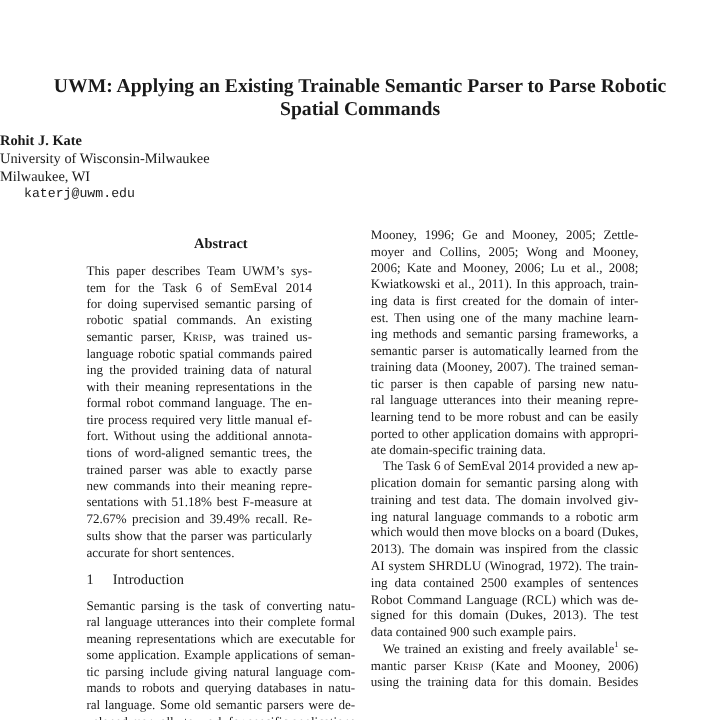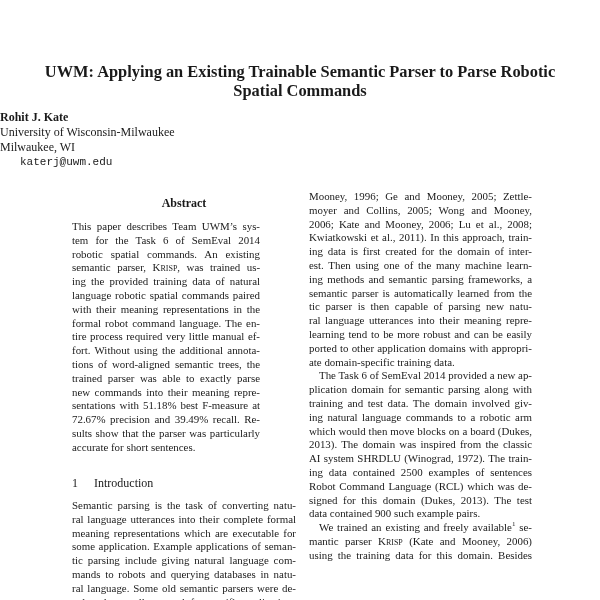--- a/index.html
+++ b/index.html
@@ -34,24 +34,25 @@
   <div class="name">Rohit J. Kate</div>
   <div>University of Wisconsin-Milwaukee</div>
   <div>Milwaukee, WI</div>
   <div class="email">katerj@uwm.edu</div>
 </div>
 
 <div class="abstract-head">Abstract</div>
 <div class="col abstract" id="abstract-body">
     <span class="line">This paper describes Team UWM’s sys-</span>
     <span class="line">tem for the Task 6 of SemEval 2014</span>
+    <span class="line">for doing supervised semantic parsing of</span>
     <span class="line">robotic spatial commands.  An existing</span>
     <span class="line">semantic parser, <span class="sc">Krisp</span>, was trained us-</span>
+    <span class="line">language robotic spatial commands paired</span>
     <span class="line">ing the provided training data of natural</span>
-    <span class="line">language robotic spatial commands paired</span>
     <span class="line">with their meaning representations in the</span>
     <span class="line">formal robot command language. The en-</span>
     <span class="line">tire process required very little manual ef-</span>
     <span class="line">fort. Without using the additional annota-</span>
     <span class="line">tions of word-aligned semantic trees, the</span>
     <span class="line">trained parser was able to exactly parse</span>
     <span class="line">new commands into their meaning repre-</span>
     <span class="line">sentations with 51.18% best F-measure at</span>
     <span class="line">72.67% precision and 39.49% recall. Re-</span>
     <span class="line">sults show that the parser was particularly</span>
@@ -74,20 +75,21 @@
 
 <div class="col col-right" id="right-body">
     <span class="line">Mooney, 1996; Ge and Mooney, 2005; Zettle-</span>
     <span class="line">moyer and Collins, 2005; Wong and Mooney,</span>
     <span class="line">2006; Kate and Mooney, 2006; Lu et al., 2008;</span>
     <span class="line">Kwiatkowski et al., 2011). In this approach, train-</span>
     <span class="line">ing data is first created for the domain of inter-</span>
     <span class="line">est.  Then using one of the many machine learn-</span>
     <span class="line">ing methods and semantic parsing frameworks, a</span>
     <span class="line">semantic parser is automatically learned from the</span>
+    <span class="line">training data (Mooney, 2007). The trained seman-</span>
     <span class="line">tic parser is then capable of parsing new natu-</span>
     <span class="line">ral language utterances into their meaning repre-</span>
     <span class="line">learning tend to be more robust and can be easily</span>
     <span class="line">ported to other application domains with appropri-</span>
     <span class="line last">ate domain-specific training data.</span>
     <span class="line indent">The Task 6 of SemEval 2014 provided a new ap-</span>
     <span class="line">plication domain for semantic parsing along with</span>
     <span class="line">training and test data.  The domain involved giv-</span>
     <span class="line">ing natural language commands to a robotic arm</span>
     <span class="line">which would then move blocks on a board (Dukes,</span>

